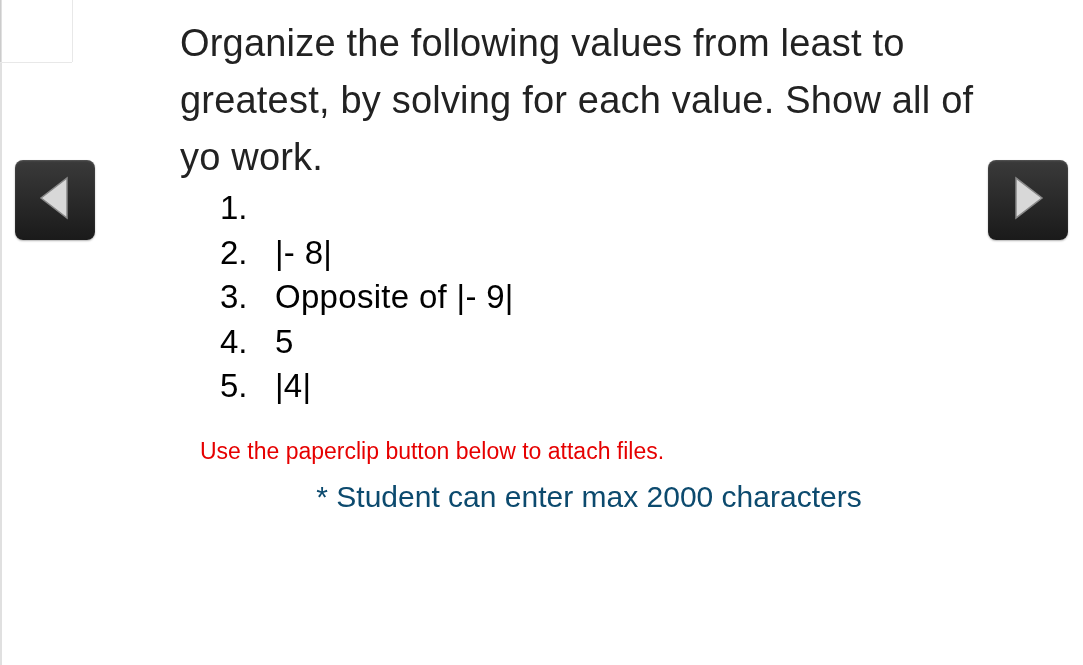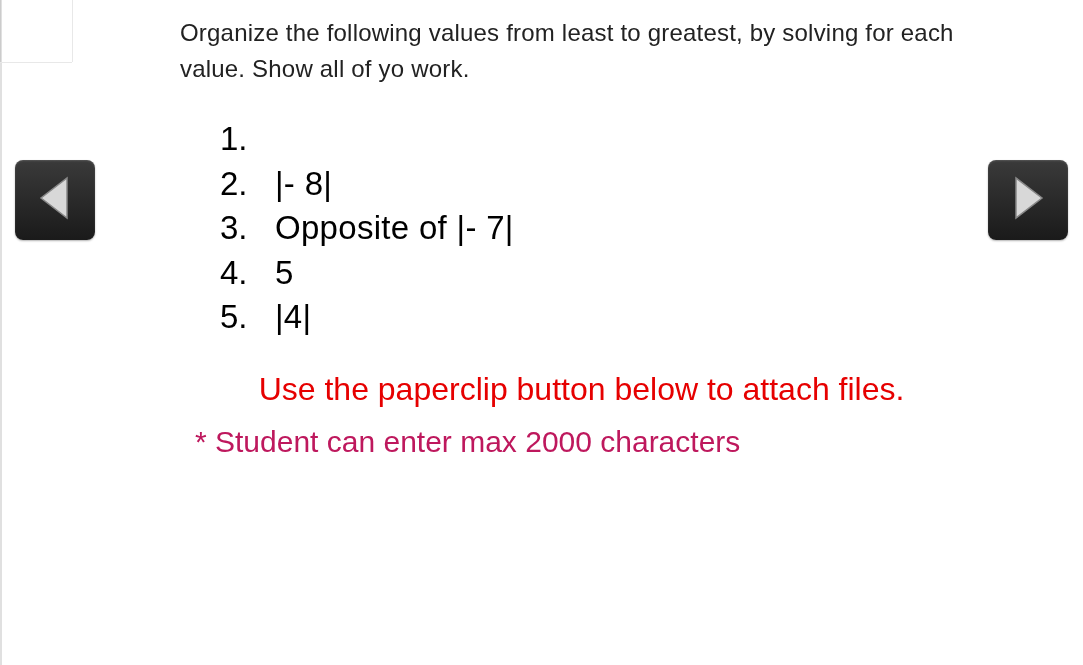--- a/index.html
+++ b/index.html
@@ -15,54 +15,52 @@
       position: relative;
       overflow: hidden;
     }
     .content-area {
       position: absolute;
       left: 180px;
       top: 15px;
       right: 100px;
     }
     .instruction {
-      font-size: 24px;
+      font-size: 38px;
       color: #222222;
       line-height: 1.5;
-      margin-bottom: 30px;
       letter-spacing: 0.2px;
     }
     .items-list {
       padding-left: 40px;
       margin-bottom: 25px;
     }
     .item-row {
       font-size: 33px;
       color: #000000;
       line-height: 1.35;
       display: flex;
     }
     .item-num {
       min-width: 55px;
     }
     .item-text {
       letter-spacing: 0.3px;
     }
     .red-note {
-      font-size: 32px;
+      font-size: 23px;
       color: #e60000;
-      text-align: center;
       line-height: 1.5;
       margin-bottom: 8px;
       padding: 0 20px;
     }
     .red-limit {
       font-size: 30px;
-      color: #be185d;
-      text-align: left;
+      color: #0c4a6e;
+      text-align: center;
       line-height: 1.4;
       padding-left: 15px;
     }
     .nav-btn {
       position: absolute;
       width: 80px;
       height: 80px;
       background: linear-gradient(to bottom, #3a3a3a 0%, #2a2a2a 50%, #1a1a1a 100%);
       border-radius: 8px;
       display: flex;
@@ -146,21 +144,21 @@
   <div class="items-list">
     <div class="item-row">
       <span class="item-num">1.</span>
     </div>
     <div class="item-row">
       <span class="item-num">2.</span>
       <span class="item-text">|- 8|</span>
     </div>
     <div class="item-row">
       <span class="item-num">3.</span>
-      <span class="item-text">Opposite of |- 7|</span>
+      <span class="item-text">Opposite of |- 9|</span>
     </div>
     <div class="item-row">
       <span class="item-num">4.</span>
       <span class="item-text">5</span>
     </div>
     <div class="item-row">
       <span class="item-num">5.</span>
       <span class="item-text">|4|</span>
     </div>
   </div>

